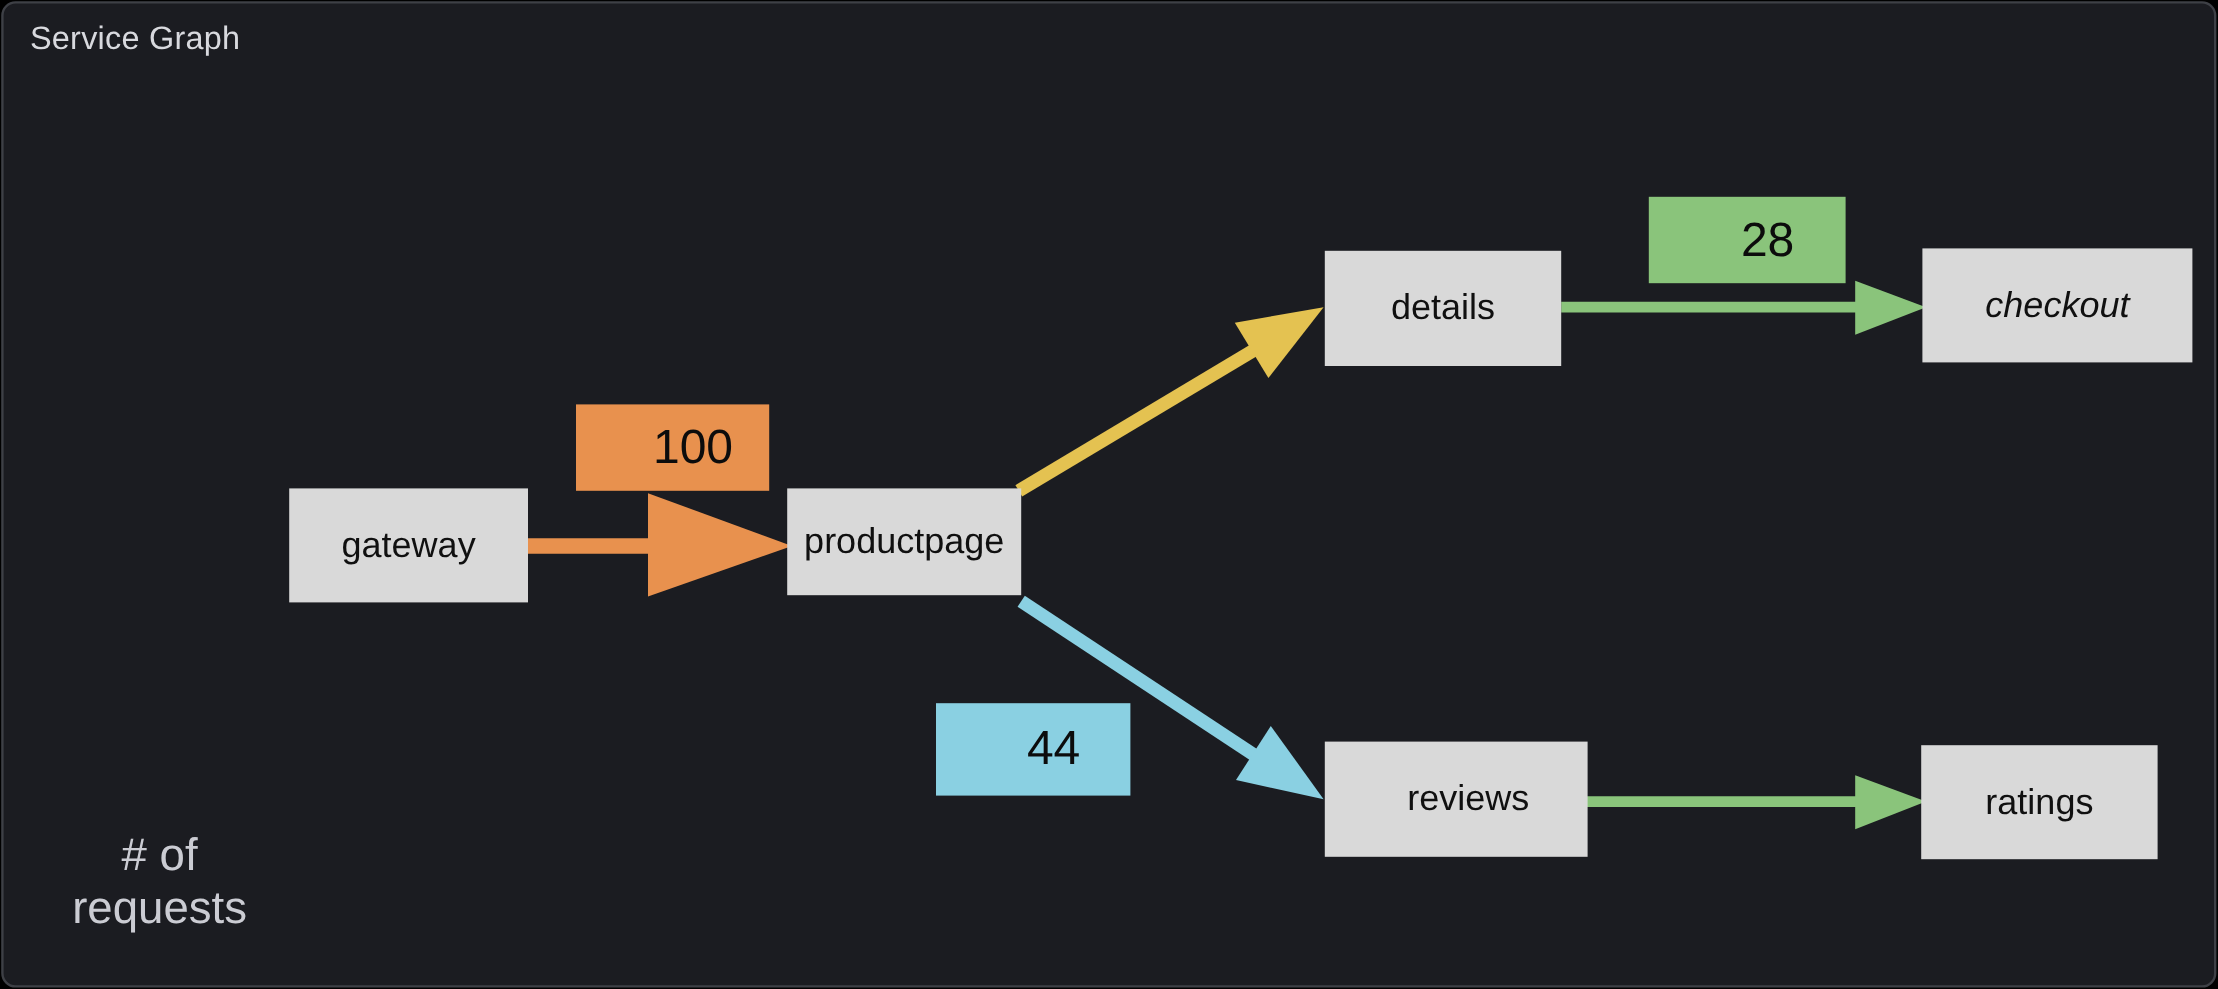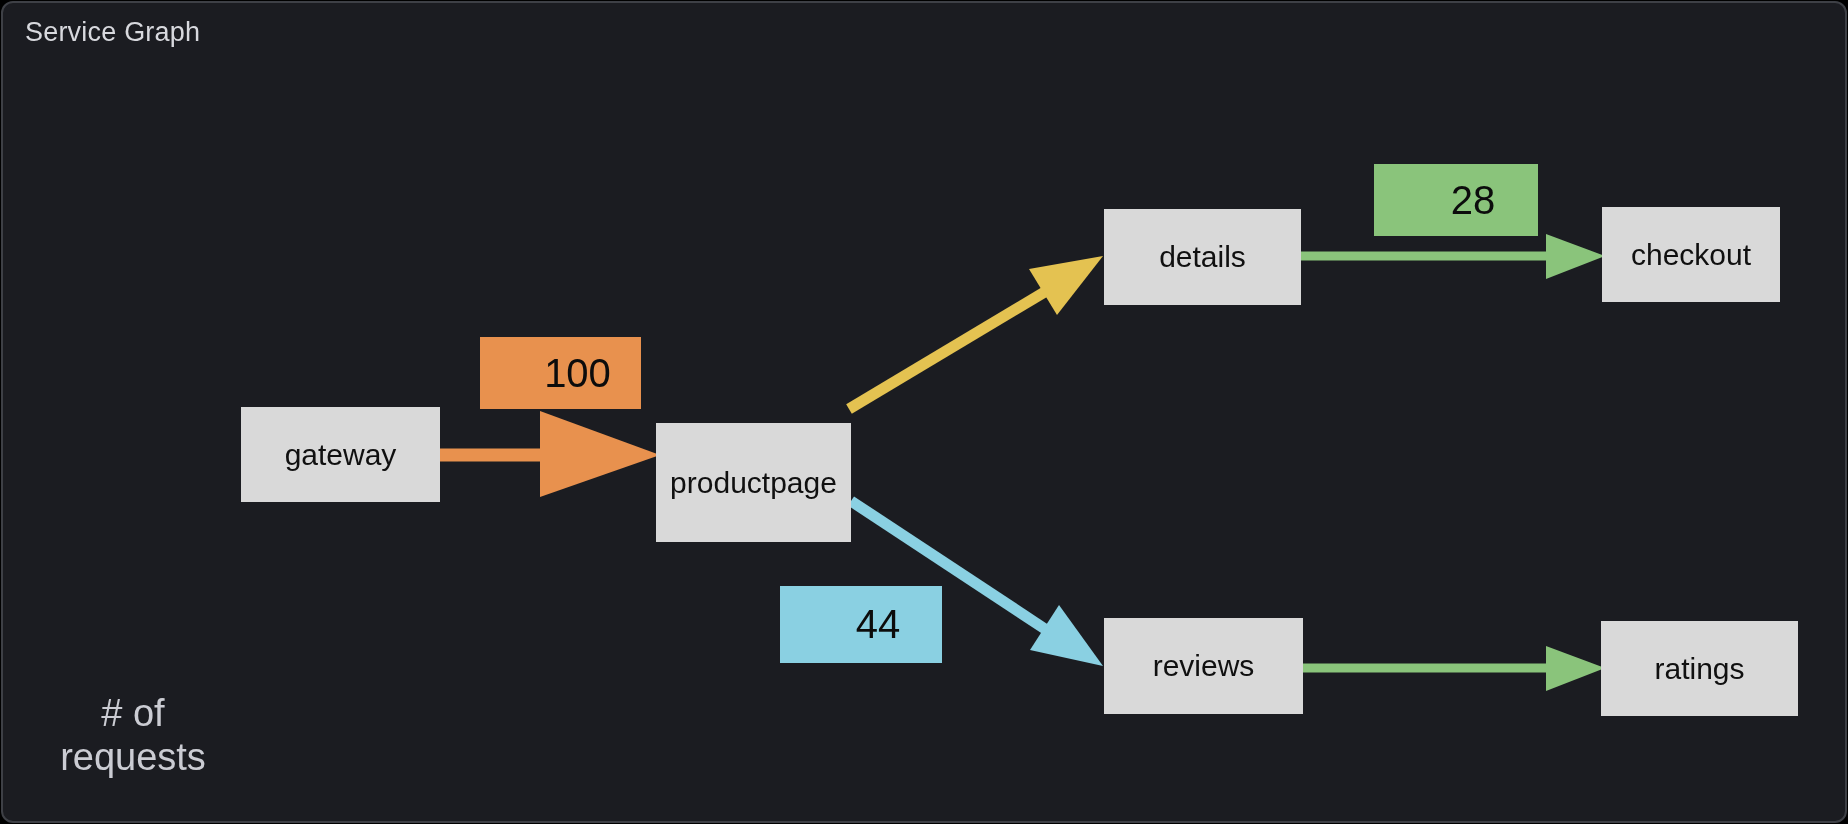--- a/index.html
+++ b/index.html
@@ -99,24 +99,24 @@
       <polygon points="1543,231 1543,276 1602,253"></polygon>
     </g>
 
     <g class="c-green">
       <line x1="1300" y1="665" x2="1552" y2="665" stroke-width="9"></line>
       <polygon points="1543,643 1543,688 1602,665"></polygon>
     </g>
   </svg>
 
   <div class="node" style="left:238px;  top:404px; width:199px; height:95px;">gateway</div>
-  <div class="node" style="left:653px;  top:404px; width:195px; height:119px;margin-top:16px;">productpage</div>
+  <div class="node" style="left:653px;  top:404px; width:195px; height:89px;">productpage</div>
   <div class="node" style="left:1101px; top:206px; width:197px; height:96px;">details</div>
-  <div class="node" style="left:1599px; top:204px; width:178px; height:95px;">checkout</div>
-  <div class="node" style="left:1101px; top:615px; width:199px; height:96px;">reviews</div>
+  <div class="node" style="left:1599px; top:204px; width:225px; height:95px;font-style:italic;">checkout</div>
+  <div class="node" style="left:1101px; top:615px; width:199px; height:96px;padding-left:20px;">reviews</div>
   <div class="node" style="left:1598px; top:618px; width:197px; height:95px;">ratings</div>
 
   <div class="edge-label c-orange" style="left:477px;  top:322px; width:127px; height:72px;margin-top:12px;">100</div>
   <div class="edge-label c-cyan" style="left:777px;  top:583px; width:128px; height:77px;">44</div>
   <div class="edge-label c-green" style="left:1371px; top:161px; width:130px; height:72px;">28</div>
 
   <div class="legend">
     <div># of</div>
     <div>requests</div>
   </div>

